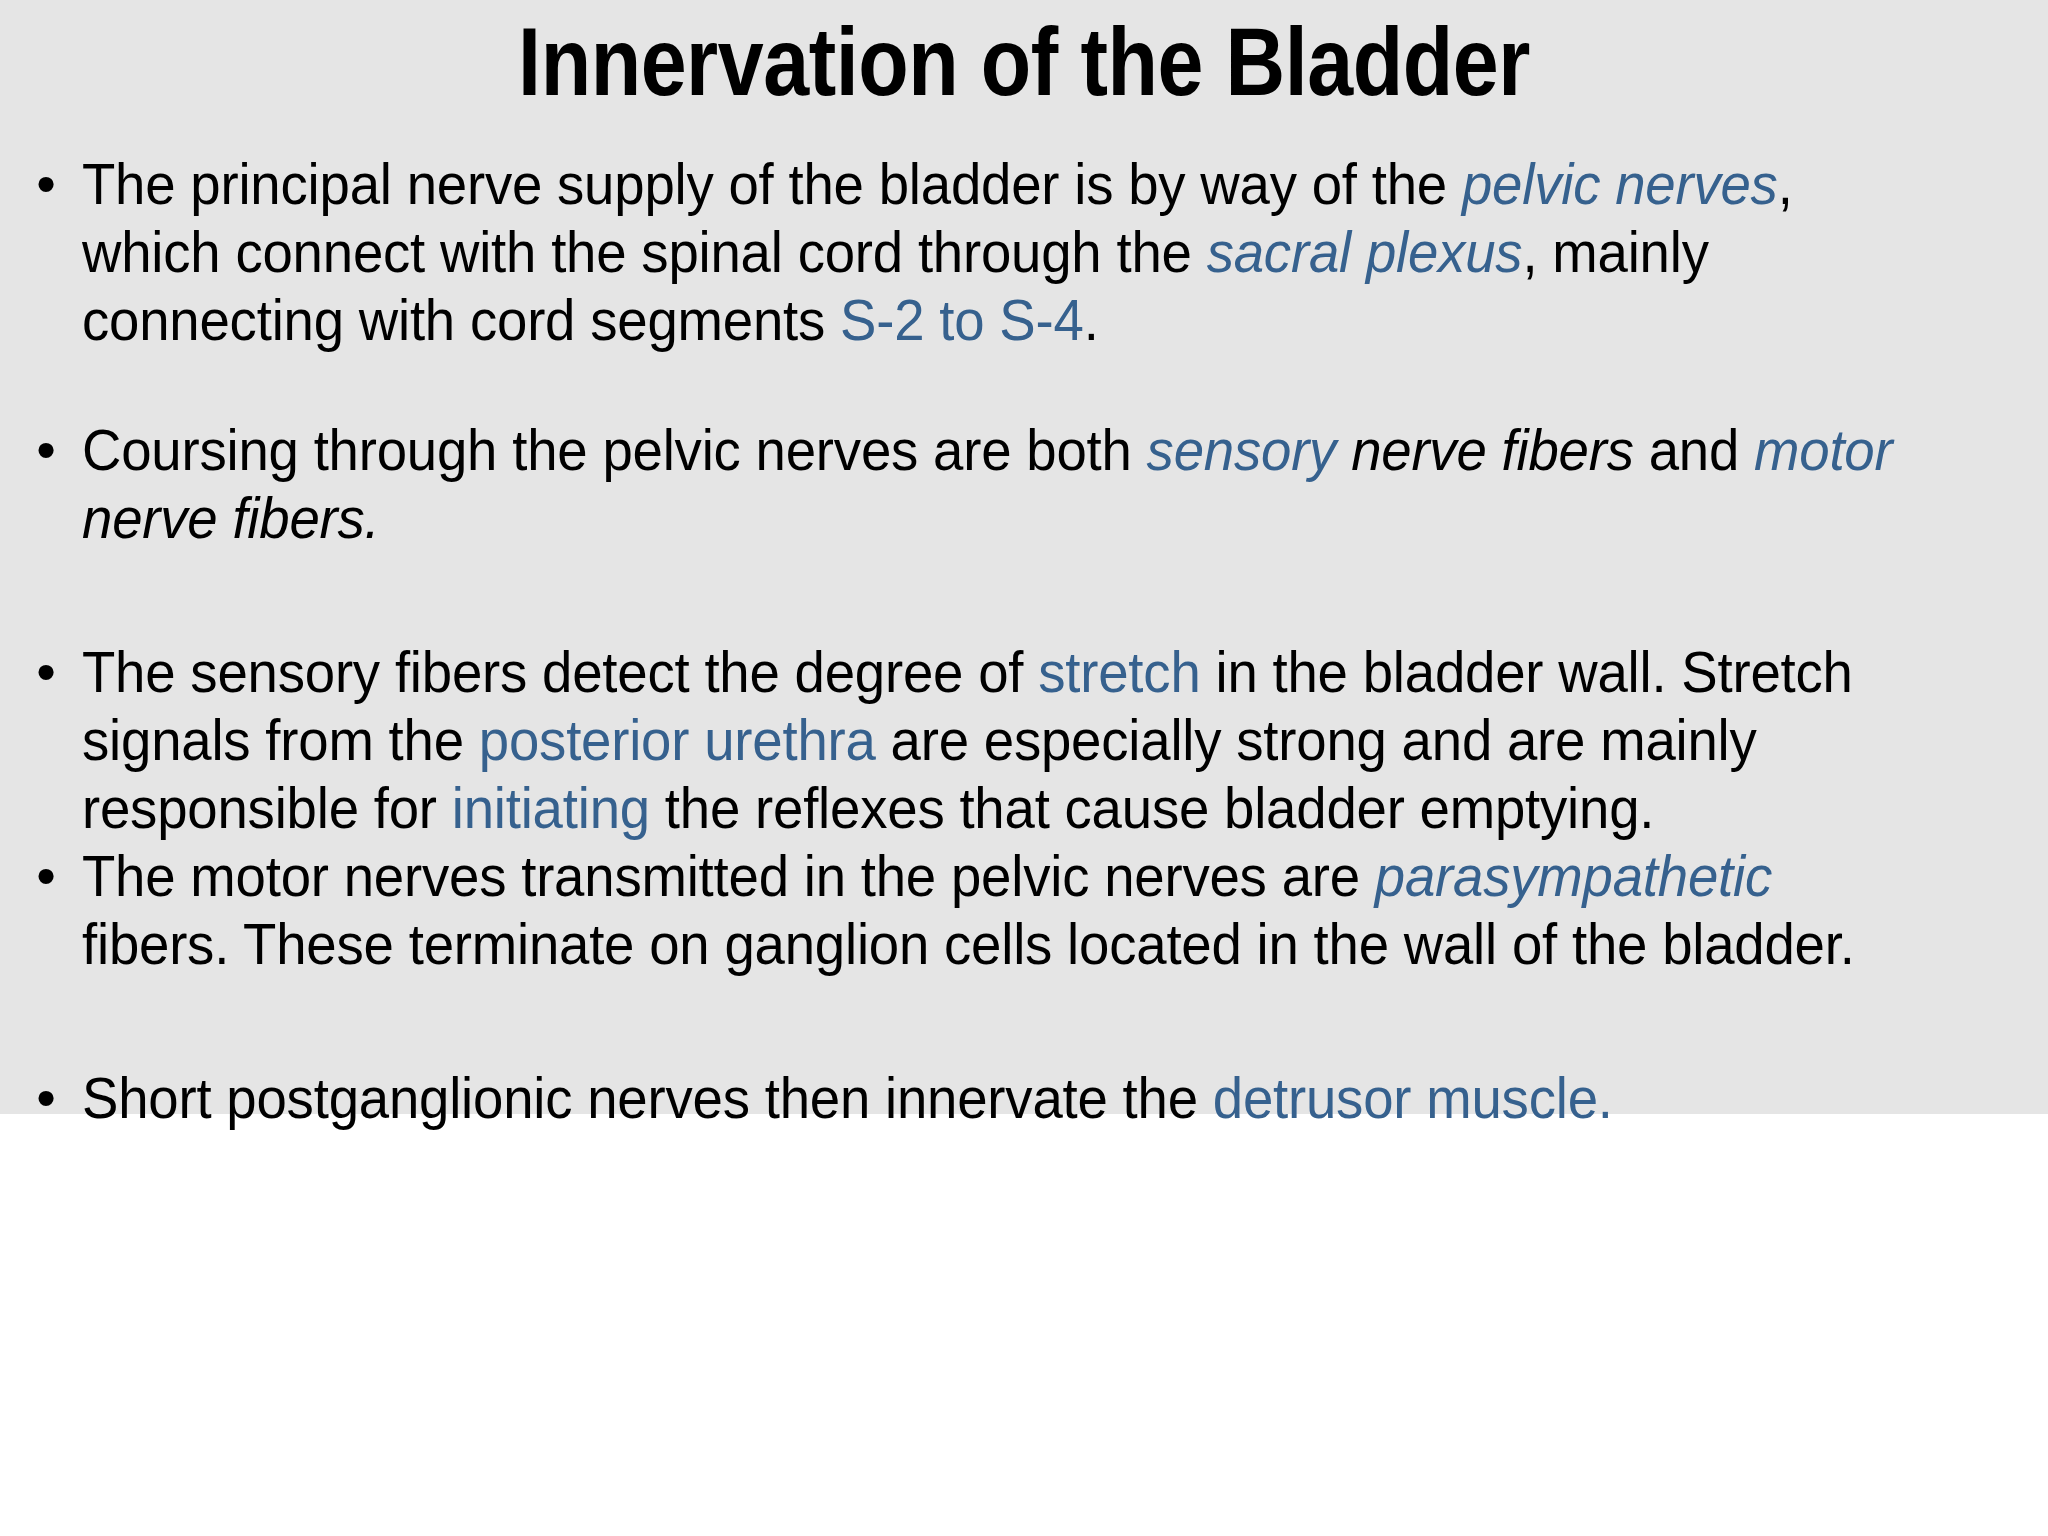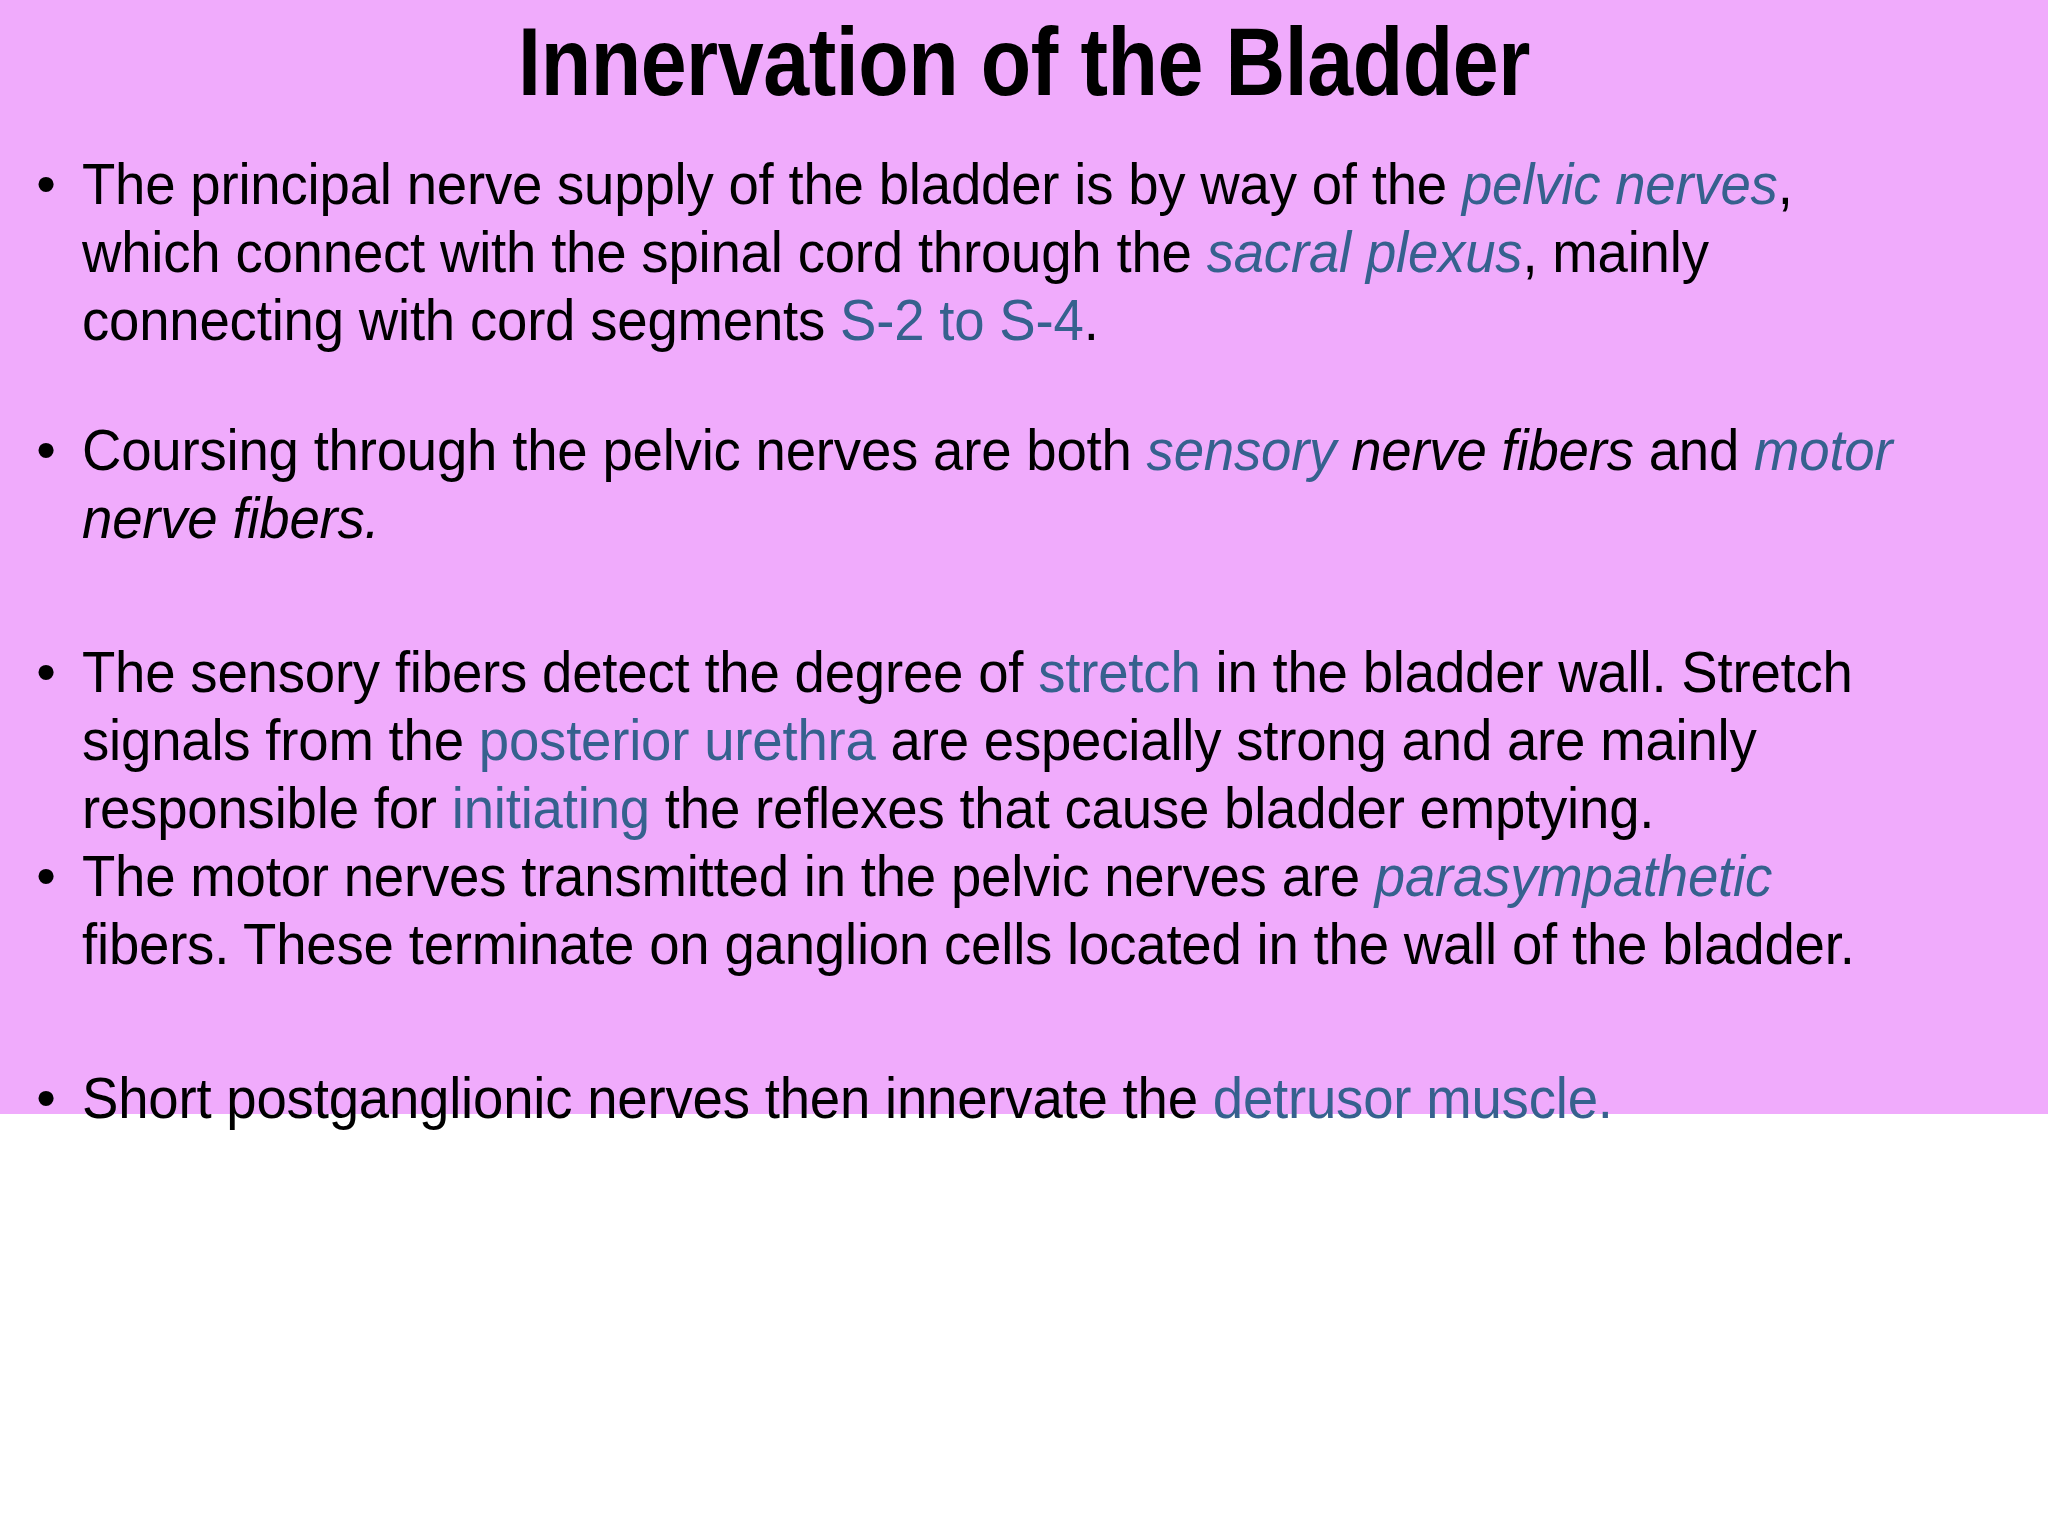--- a/index.html
+++ b/index.html
@@ -11,21 +11,21 @@
     width: 2048px;
     height: 1536px;
     overflow: hidden;
     font-family: "Liberation Sans", "DejaVu Sans", sans-serif;
     color: #000000;
   }
   .slide {
     position: relative;
     width: 2048px;
     height: 1114px;
-    background: #f0abfc;
+    background: #e5e5e5;
     box-sizing: border-box;
   }
 
   
   .slide-title {
     position: absolute;
     top: 14px;
     left: 0;
     width: 2048px;
     text-align: center;

